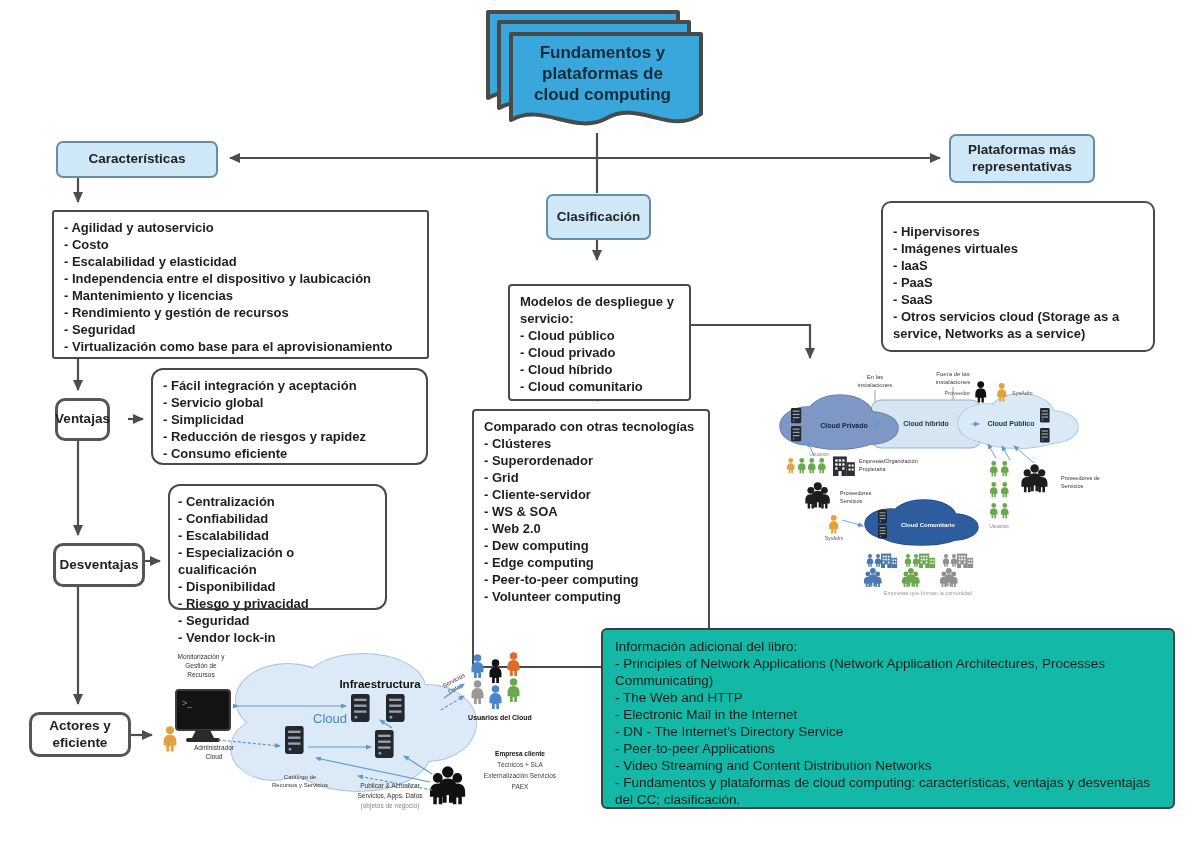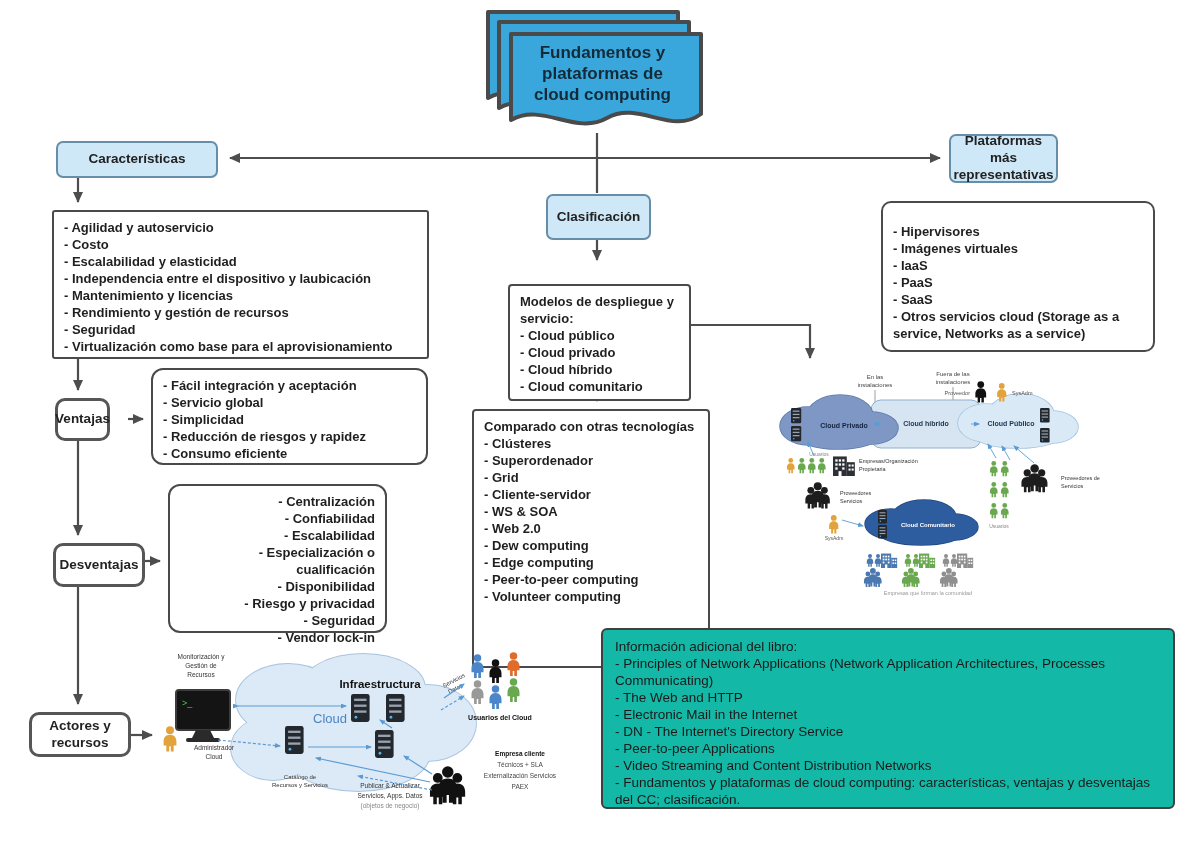--- a/index.html
+++ b/index.html
@@ -51,46 +51,46 @@
     <g stroke="#4a4a4a" stroke-width="4" stroke-linejoin="round" fill="#3aa7dc">
       <path transform="translate(10,4)" d="M0 0 L190 0 L190 80 C160 102 128 66 96 84 C64 102 32 68 0 86 Z"></path>
       <path transform="translate(21,14)" d="M0 0 L190 0 L190 80 C160 102 128 66 96 84 C64 102 32 68 0 86 Z"></path>
       <path transform="translate(33,26)" d="M0 0 L190 0 L190 80 C160 102 128 66 96 84 C64 102 32 68 0 86 Z"></path>
     </g>
   </svg>
   <div class="abs titletext" style="left:525px;top:42px;width:155px;">Fundamentos y plataformas de cloud computing</div>
 
   <div class="abs hdr" style="left:56px;top:141px;width:162px;height:37px;">Características</div>
   <div class="abs hdr" style="left:546px;top:194px;width:105px;height:46px;">Clasificación</div>
-  <div class="abs hdr" style="left:949px;top:134px;width:109px;height:49px;padding:2px 6px;">Plataformas más representativas</div>
+  <div class="abs hdr" style="left:949px;top:134px;width:146px;height:49px;padding:2px 6px;">Plataformas más representativas</div>
 
   <div class="abs node" style="left:55px;top:398px;width:55px;height:43px;">Ventajas</div>
   <div class="abs node" style="left:53px;top:543px;width:92px;height:44px;">Desventajas</div>
-  <div class="abs node" style="left:29px;top:712px;width:102px;height:45px;padding:2px 8px;">Actores y recursos</div>
+  <div class="abs node" style="left:29px;top:712px;width:102px;height:45px;padding:2px 8px;">Actores y eficiente</div>
 
   <div class="abs listbox" style="left:52px;top:210px;width:377px;height:149px;border-radius:3px;">
       <div>- Agilidad y autoservicio</div>
       <div>- Costo</div>
       <div>- Escalabilidad y elasticidad</div>
       <div>- Independencia entre el dispositivo y laubicación</div>
       <div>- Mantenimiento y licencias</div>
       <div>- Rendimiento y gestión de recursos</div>
       <div>- Seguridad</div>
       <div>- Virtualización como base para el aprovisionamiento</div>
     </div>
 
   <div class="abs listbox r10" style="left:151px;top:368px;width:277px;height:97px;">
       <div>- Fácil integración y aceptación</div>
       <div>- Servicio global</div>
       <div>- Simplicidad</div>
       <div>- Reducción de riesgos y rapidez</div>
       <div>- Consumo eficiente</div>
     </div>
 
-  <div class="abs listbox r10" style="left:168px;top:484px;width:219px;height:149px;padding-left:26px;text-align:right;">
+  <div class="abs listbox r10" style="left:168px;top:484px;width:219px;height:126px;padding-left:8px;">
       <div>- Centralización</div>
       <div>- Confiabilidad</div>
       <div>- Escalabilidad</div>
       <div>- Especialización o cualificación</div>
       <div>- Disponibilidad</div>
       <div>- Riesgo y privacidad</div>
       <div>- Seguridad</div>
       <div>- Vendor lock-in</div>
     </div>
 

